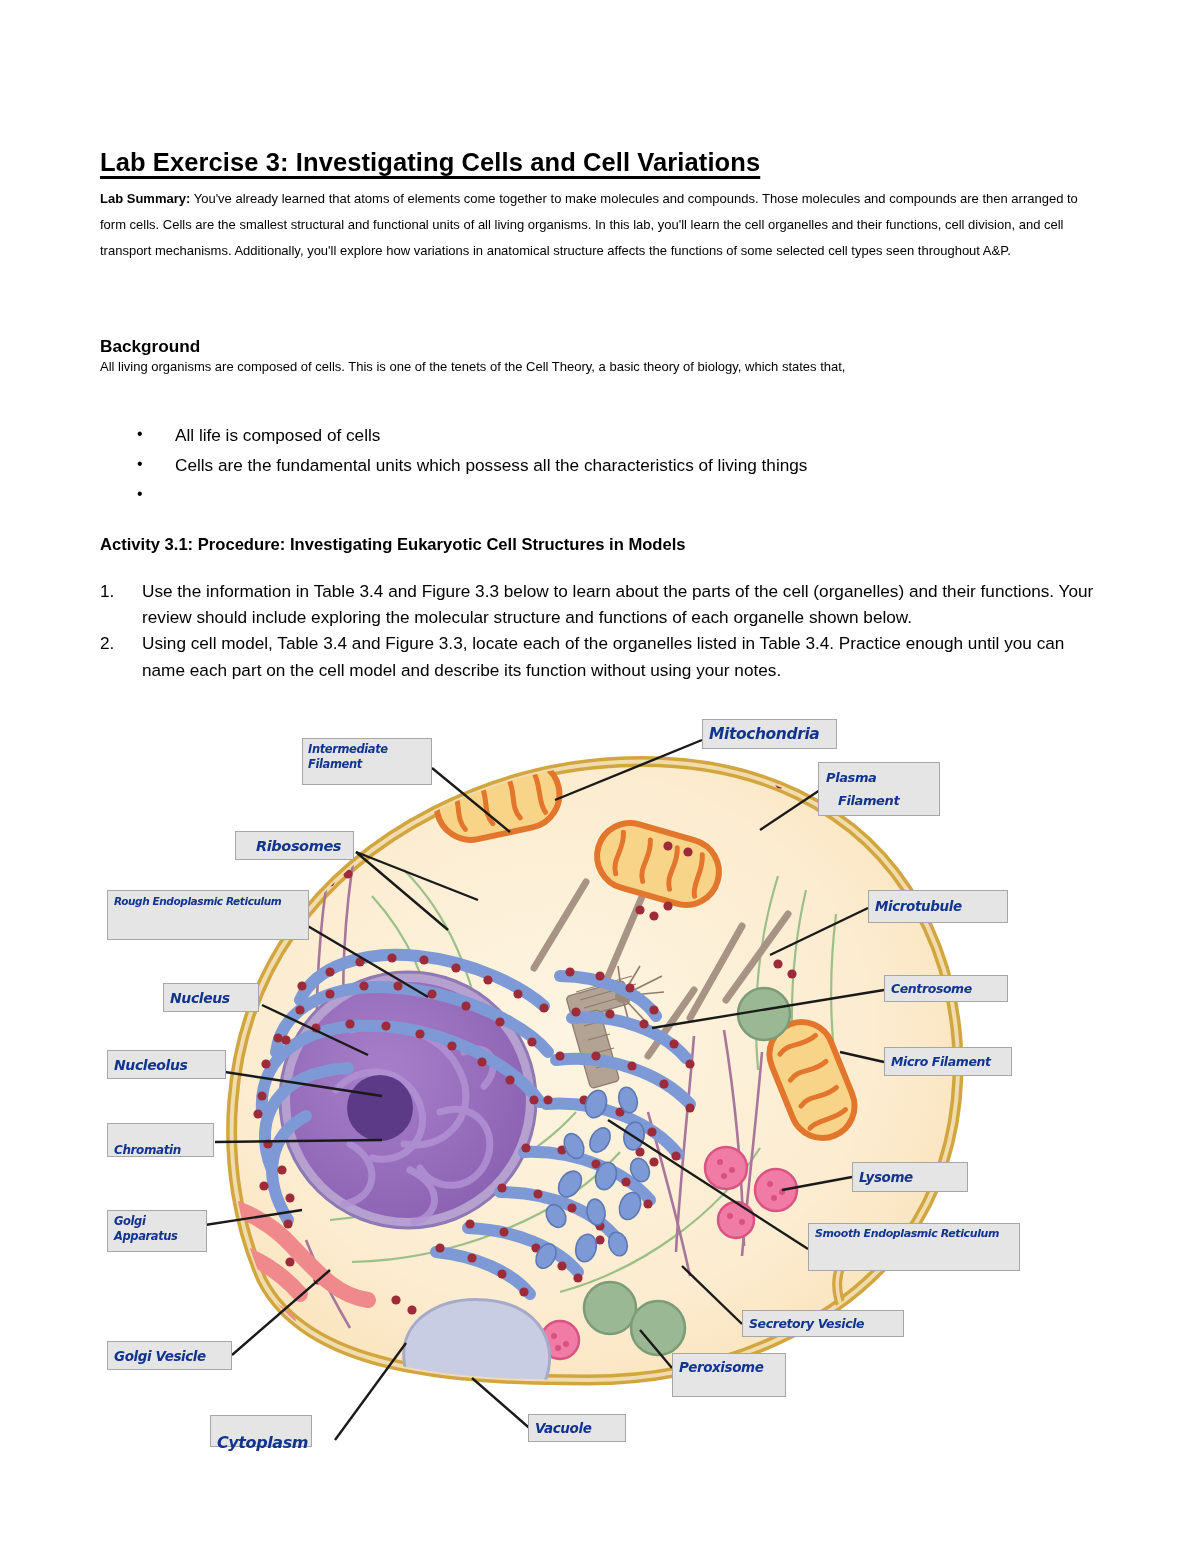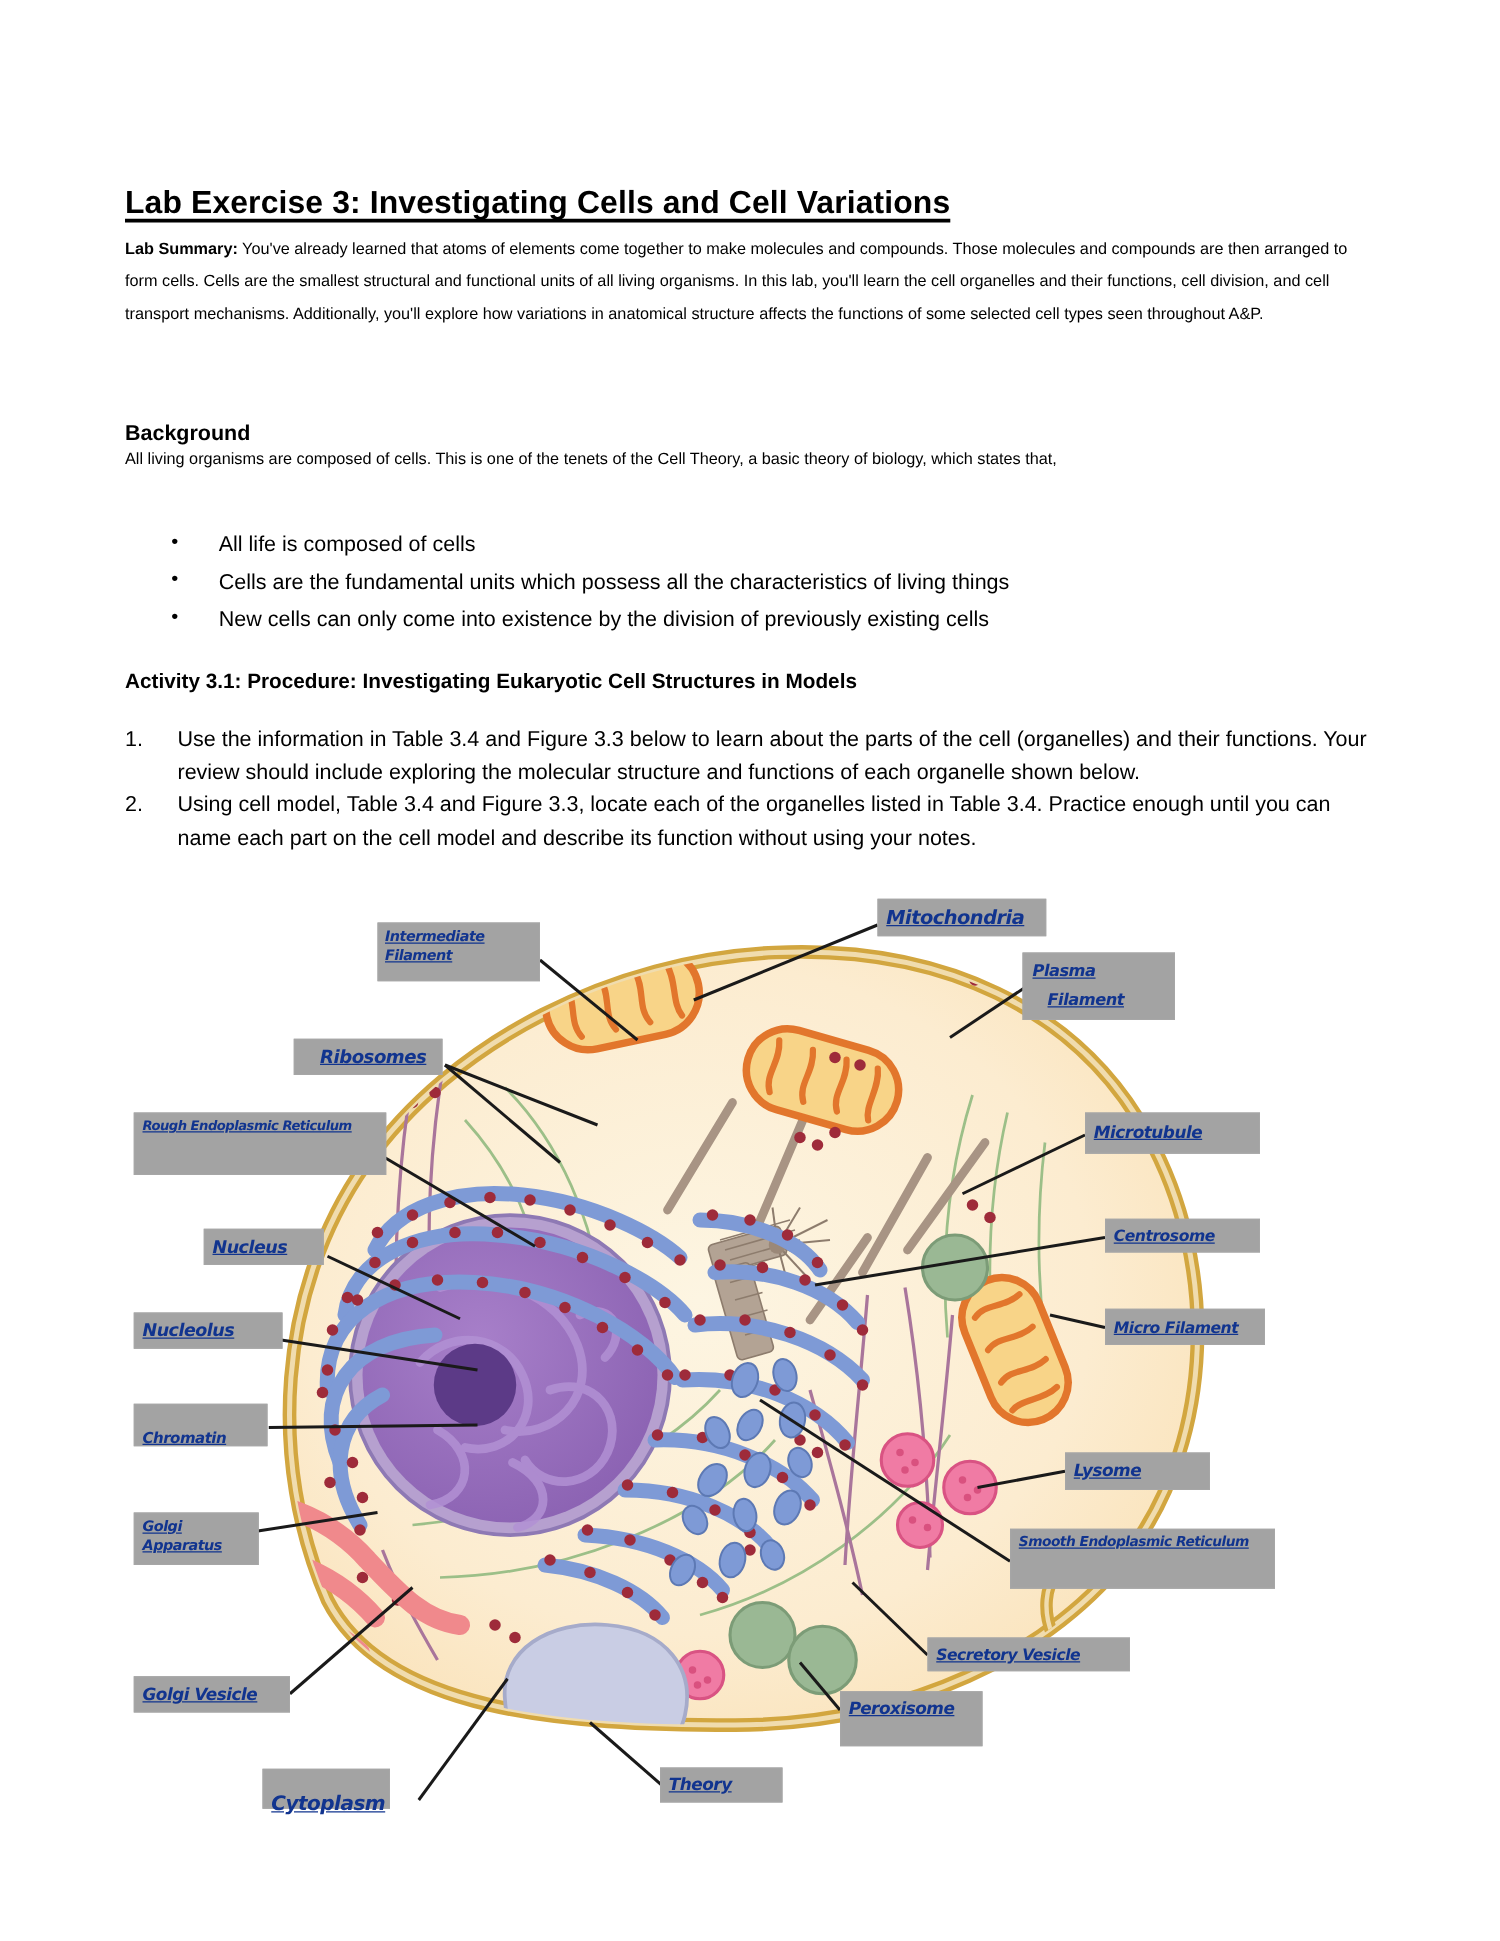--- a/index.html
+++ b/index.html
@@ -28,44 +28,44 @@
   .numlist{position:absolute;left:100px;top:578px;width:1000px;
     font-size:17.2px;line-height:26.2px;list-style:none;margin:0;padding:0;}
   .numlist li{position:relative;padding-left:42px;margin-bottom:0;}
   .numlist li .num{position:absolute;left:0;top:0;}
 
   
   .figure{position:absolute;left:0;top:700px;width:1200px;height:790px;}
   .figure svg{position:absolute;left:0;top:0;}
 
   .lblbox{position:absolute;box-sizing:border-box;
-    background:#a3a3a3;border:1.6px solid #a6a6a6;
+    background:#e5e5e5;border:1.6px solid #a6a6a6;
     font-family:"DejaVu Sans", sans-serif;
     color:#11348f;font-weight:bold;font-style:italic;
-    letter-spacing:-0.4px;text-decoration:underline;}
+    letter-spacing:-0.4px;}
   .lblbox span{display:block;}
 </style>
 </head>
 <body>
 
 <div class="page">
 
   <h1 class="doc-title">Lab Exercise 3:  Investigating Cells and Cell Variations</h1>
 
   <div class="para" id="summary">
     <b>Lab Summary:</b><span> You've already learned that atoms of elements come together to make molecules and compounds.  Those molecules and compounds are then arranged to form cells.  Cells are the smallest structural and functional units of all living organisms.  In this lab, you'll learn the cell organelles and their functions, cell division, and cell transport mechanisms.  Additionally, you'll explore how variations in anatomical structure affects the functions of some selected cell types seen throughout A&amp;P.</span>
   </div>
 
   <div class="para" id="bg-head">Background</div>
   <div class="para" id="bg-body">All living organisms are composed of cells. This is one of the tenets of the Cell Theory, a basic theory of biology, which states that,</div>
 
   <ul class="bullets">
     <li><span class="bl">•</span><span>All life is composed of cells</span></li>
     <li><span class="bl">•</span><span>Cells are the fundamental units which possess all the characteristics of living things</span></li>
-    <li><span class="bl">•</span><span>New cells can only come into existence by the division of previously existing cells</span></li>
+    <li><span class="bl">•</span></li>
   </ul>
 
   <div class="para" id="activity">Activity 3.1:  Procedure:  Investigating Eukaryotic Cell Structures in Models</div>
 
   <ol class="numlist">
     <li><span class="num">1.</span><span>Use the information in Table 3.4 and Figure 3.3 below to learn about the parts of the cell (organelles) and their functions.  Your review should include exploring the molecular structure and functions of each organelle shown below.</span></li>
     <li><span class="num">2.</span><span>Using cell model, Table 3.4 and Figure 3.3, locate each of the organelles listed in Table 3.4.  Practice enough until you can name each part on the cell model and describe its function without using your notes.</span></li>
   </ol>
 
   <div class="figure">
@@ -439,21 +439,21 @@
 
     <div class="lblbox" style="left:107px;top:641px;width:125px;height:29px;padding:4px 6px;font-size:13.5px;line-height:20px;">
       <span>Golgi Vesicle</span>
     </div>
 
     <div class="lblbox" style="left:210px;top:715px;width:102px;height:31px;padding:15px 6px;font-size:16px;line-height:24px;">
       <span>Cytoplasm</span>
     </div>
 
     <div class="lblbox" style="left:528px;top:714px;width:98px;height:28px;padding:3px 6px;font-size:13.5px;line-height:20px;">
-      <span>Theory</span>
+      <span>Vacuole</span>
     </div>
 
     <div class="lblbox" style="left:702px;top:19px;width:135px;height:30px;padding:3px 6px;font-size:15.5px;line-height:22px;">
       <span>Mitochondria</span>
     </div>
 
     <div class="lblbox" style="left:818px;top:62px;width:122px;height:54px;padding:3px 7px;font-size:13px;line-height:23px;">
       <span>Plasma</span>
       <span style="padding-left:12px">Filament</span>
     </div>

